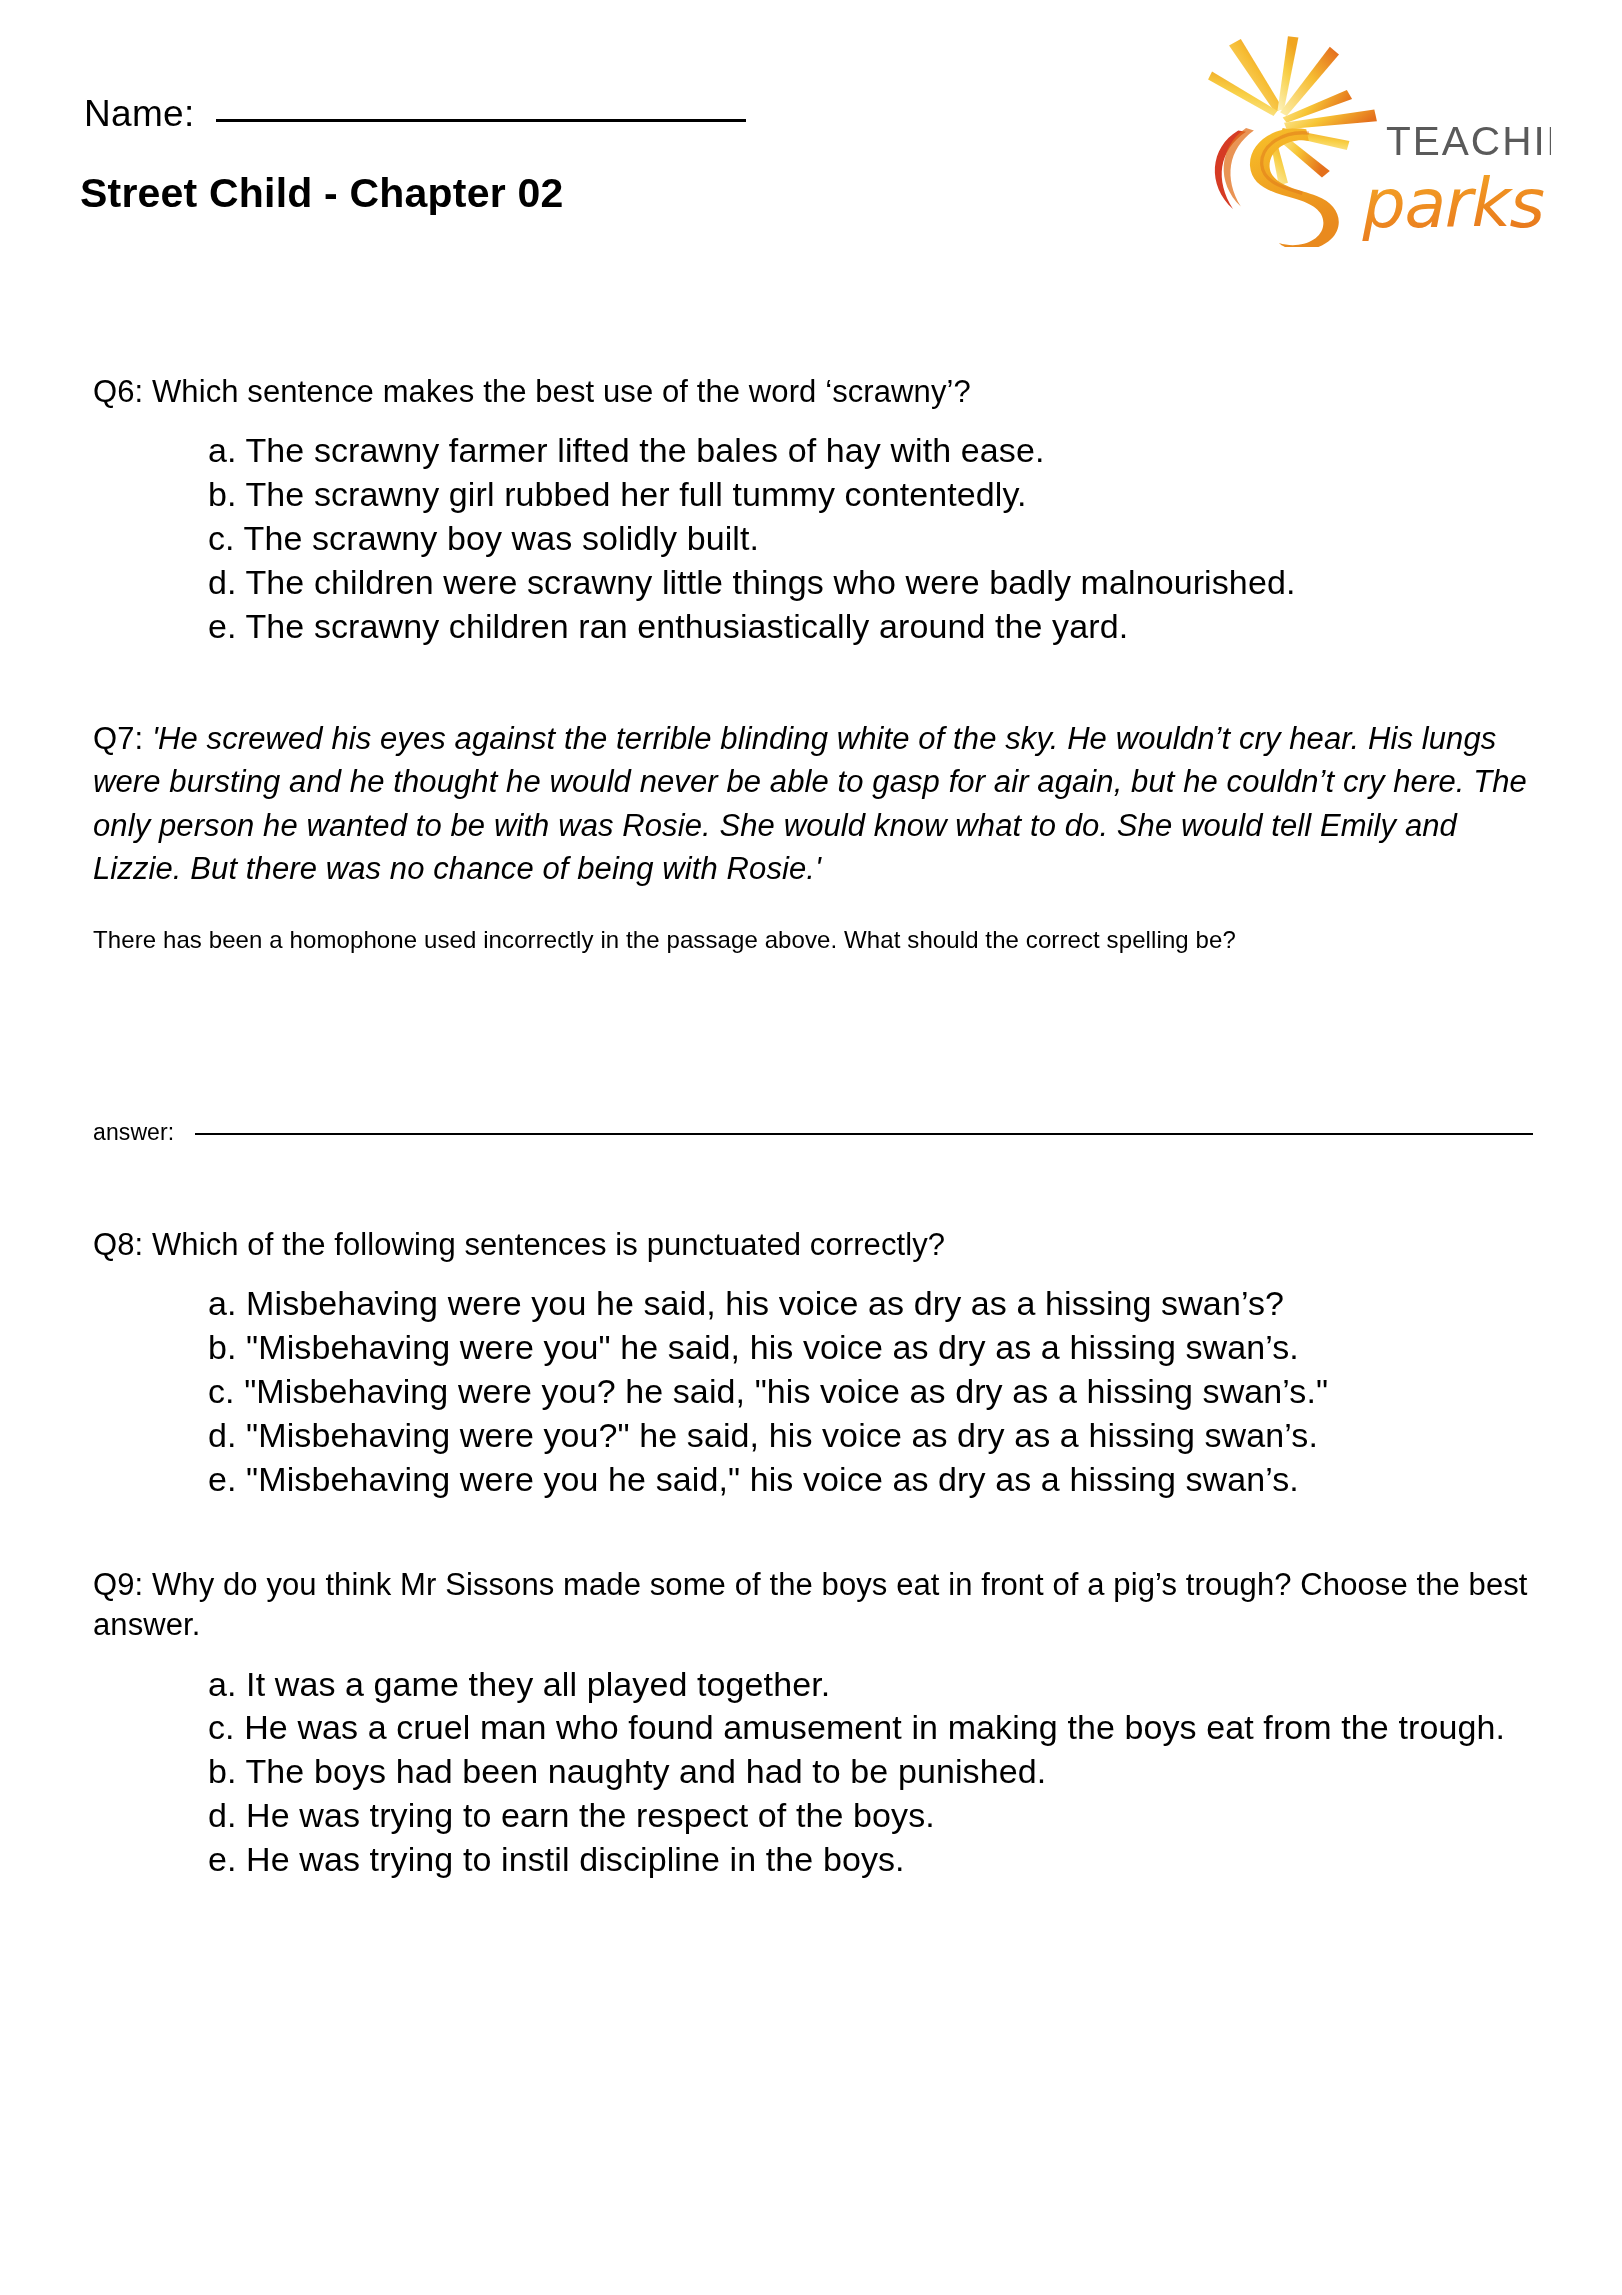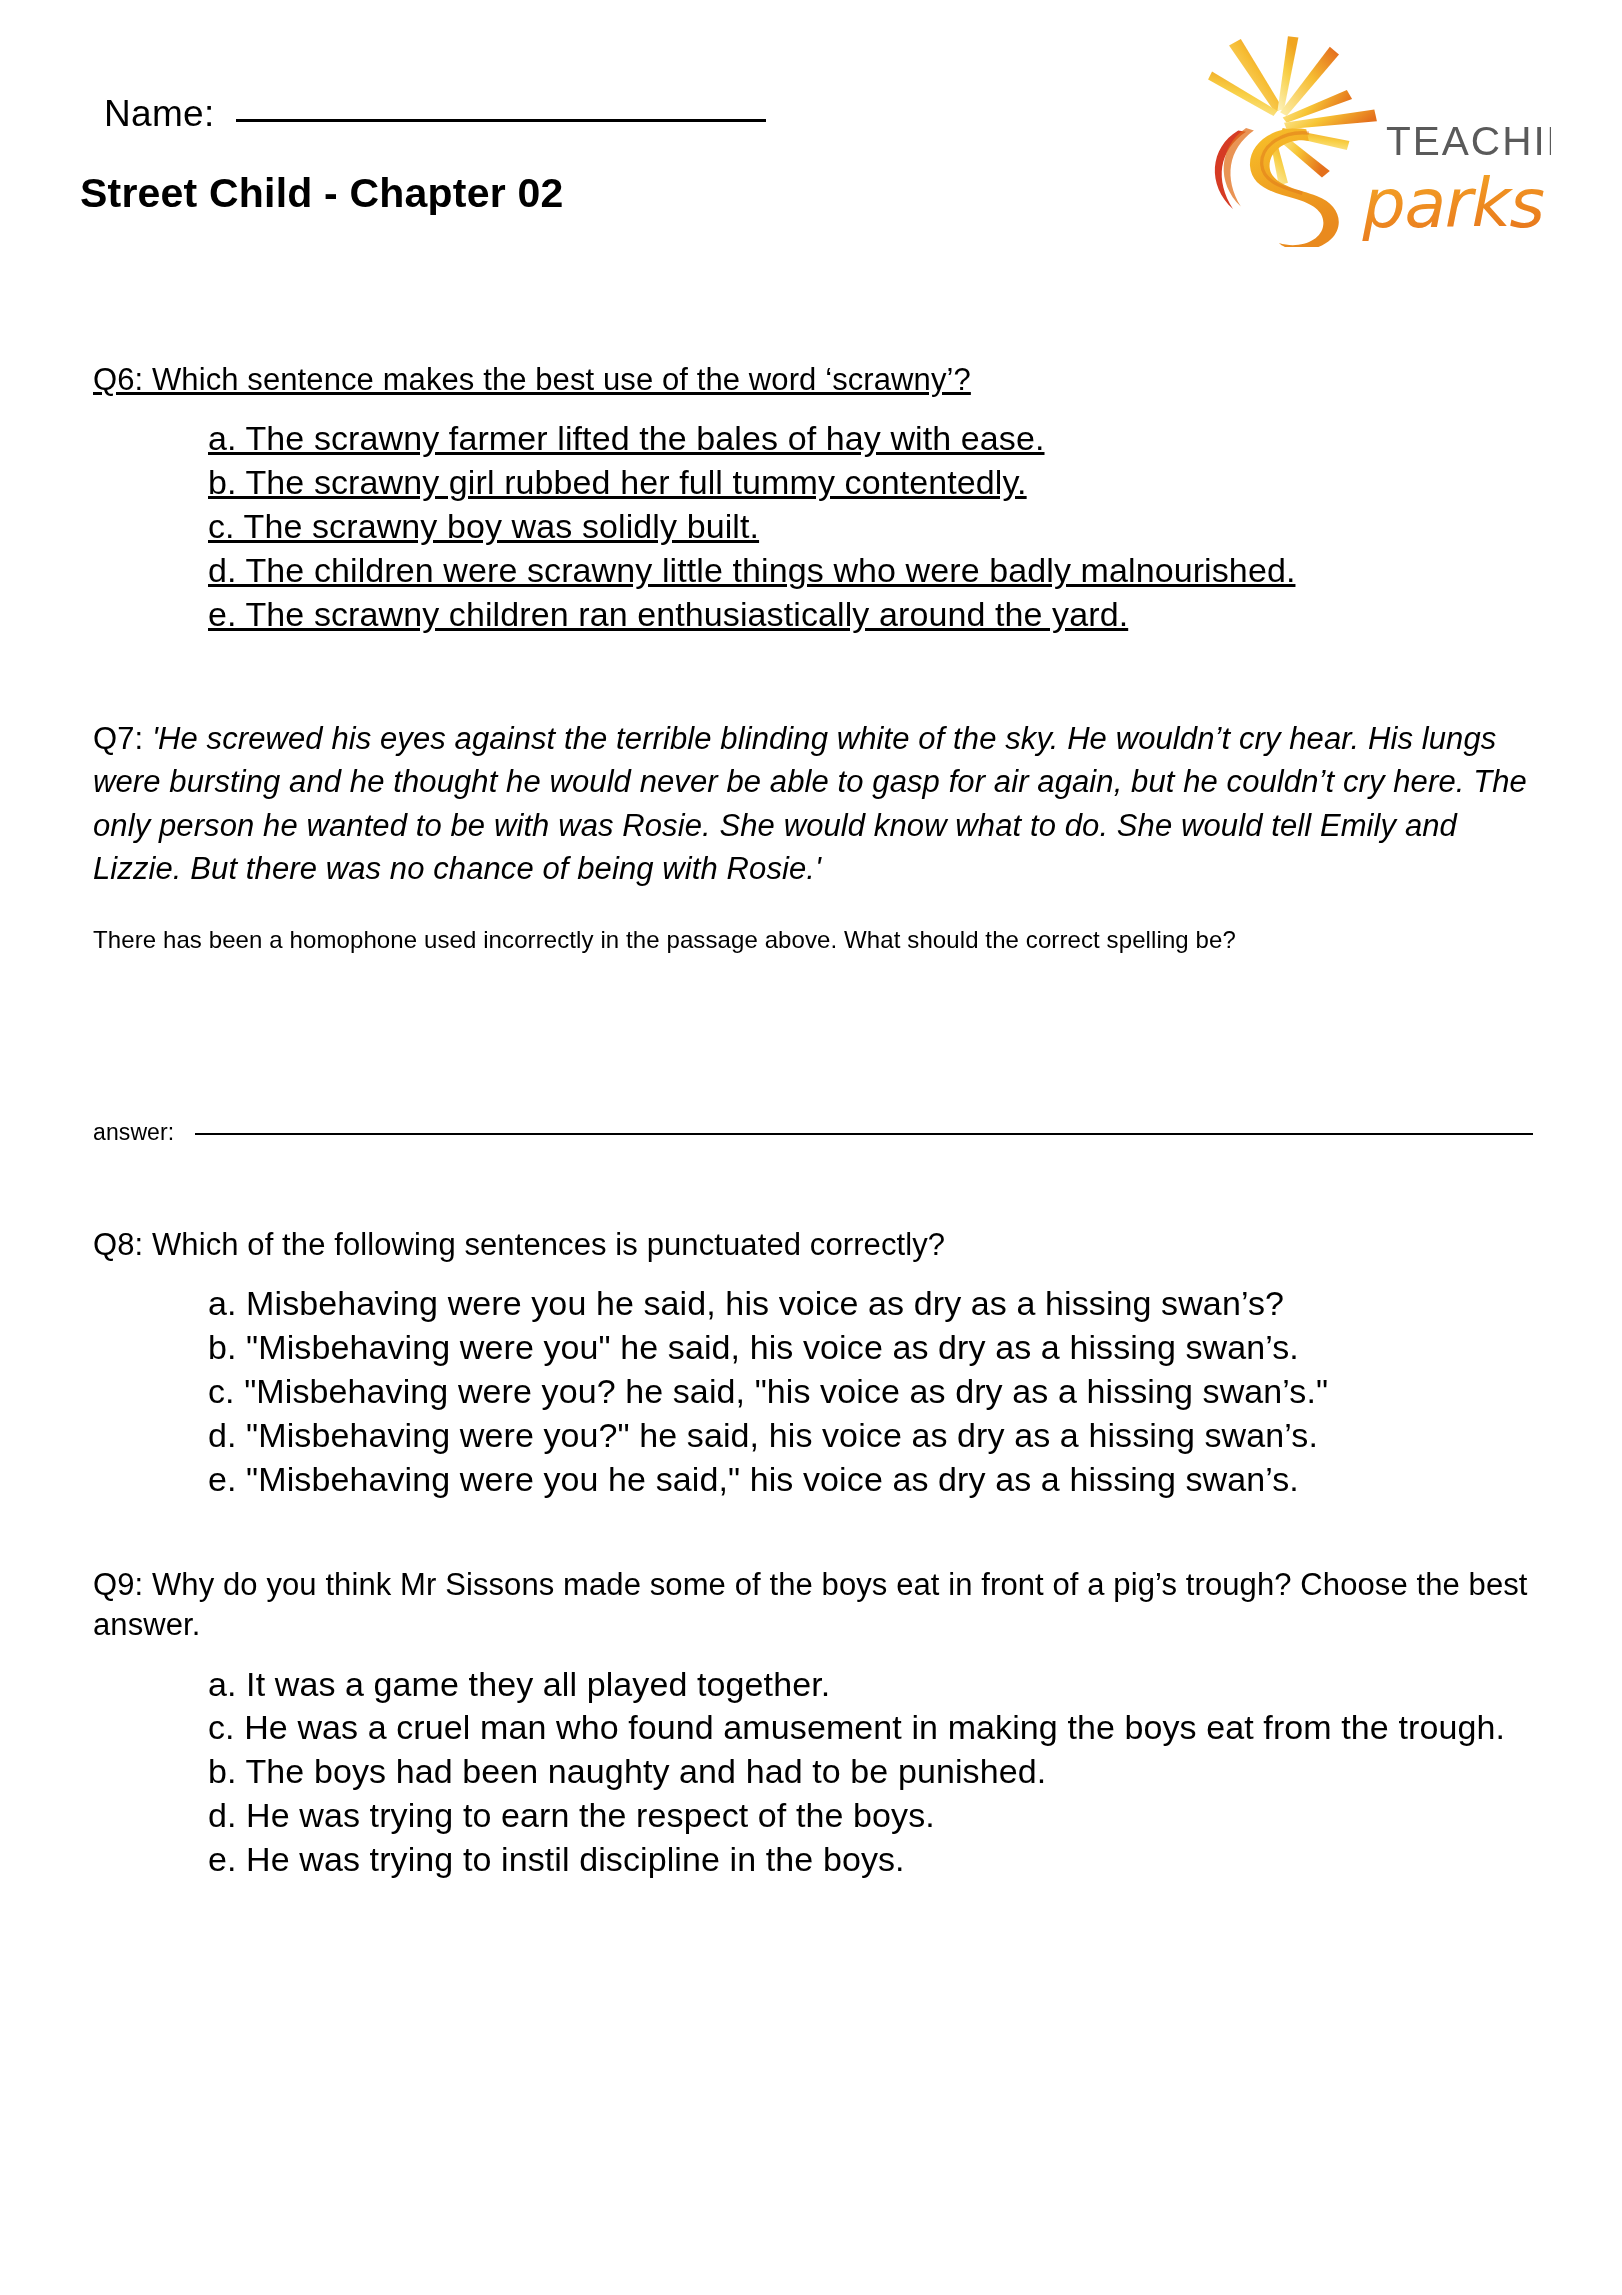--- a/index.html
+++ b/index.html
@@ -25,21 +25,21 @@
   
   .header {
     position: absolute;
     top: 0;
     left: 0;
     width: 1622px;
     height: 275px;
   }
   .name-row {
     position: absolute;
-    left: 104px;
+    left: 84px;
     top: 93px;
     display: flex;
     align-items: baseline;
   }
   .name-label {
     font-size: 37px;
     font-weight: 400;
     letter-spacing: 0.3px;
     white-space: nowrap;
   }
@@ -203,21 +203,21 @@
 
         <text x="318" y="190" font-family="'Liberation Sans', sans-serif" font-size="62" font-weight="500" letter-spacing="3" fill="#5a5a5a">TEACHING</text>
 
         <text x="282" y="300" font-family="'DejaVu Sans', sans-serif" font-size="104" font-style="italic" font-weight="400" letter-spacing="-2" fill="url(#scriptGrad)">parks</text>
       </svg>
     </div>
   </div>
 
   <div class="content">
 
-    <div class="qblock" style="top:360px;text-decoration:underline;">
+    <div class="qblock" style="top:372px;">
       <div class="qstem">Q6: Which sentence makes the best use of the word ‘scrawny’?</div>
       <div class="options">
         <p class="opt">a. The scrawny farmer lifted the bales of hay with ease.</p>
         <p class="opt">b. The scrawny girl rubbed her full tummy contentedly.</p>
         <p class="opt">c. The scrawny boy was solidly built.</p>
         <p class="opt">d. The children were scrawny little things who were badly malnourished.</p>
         <p class="opt">e. The scrawny children ran enthusiastically around the yard.</p>
       </div>
     </div>
 

